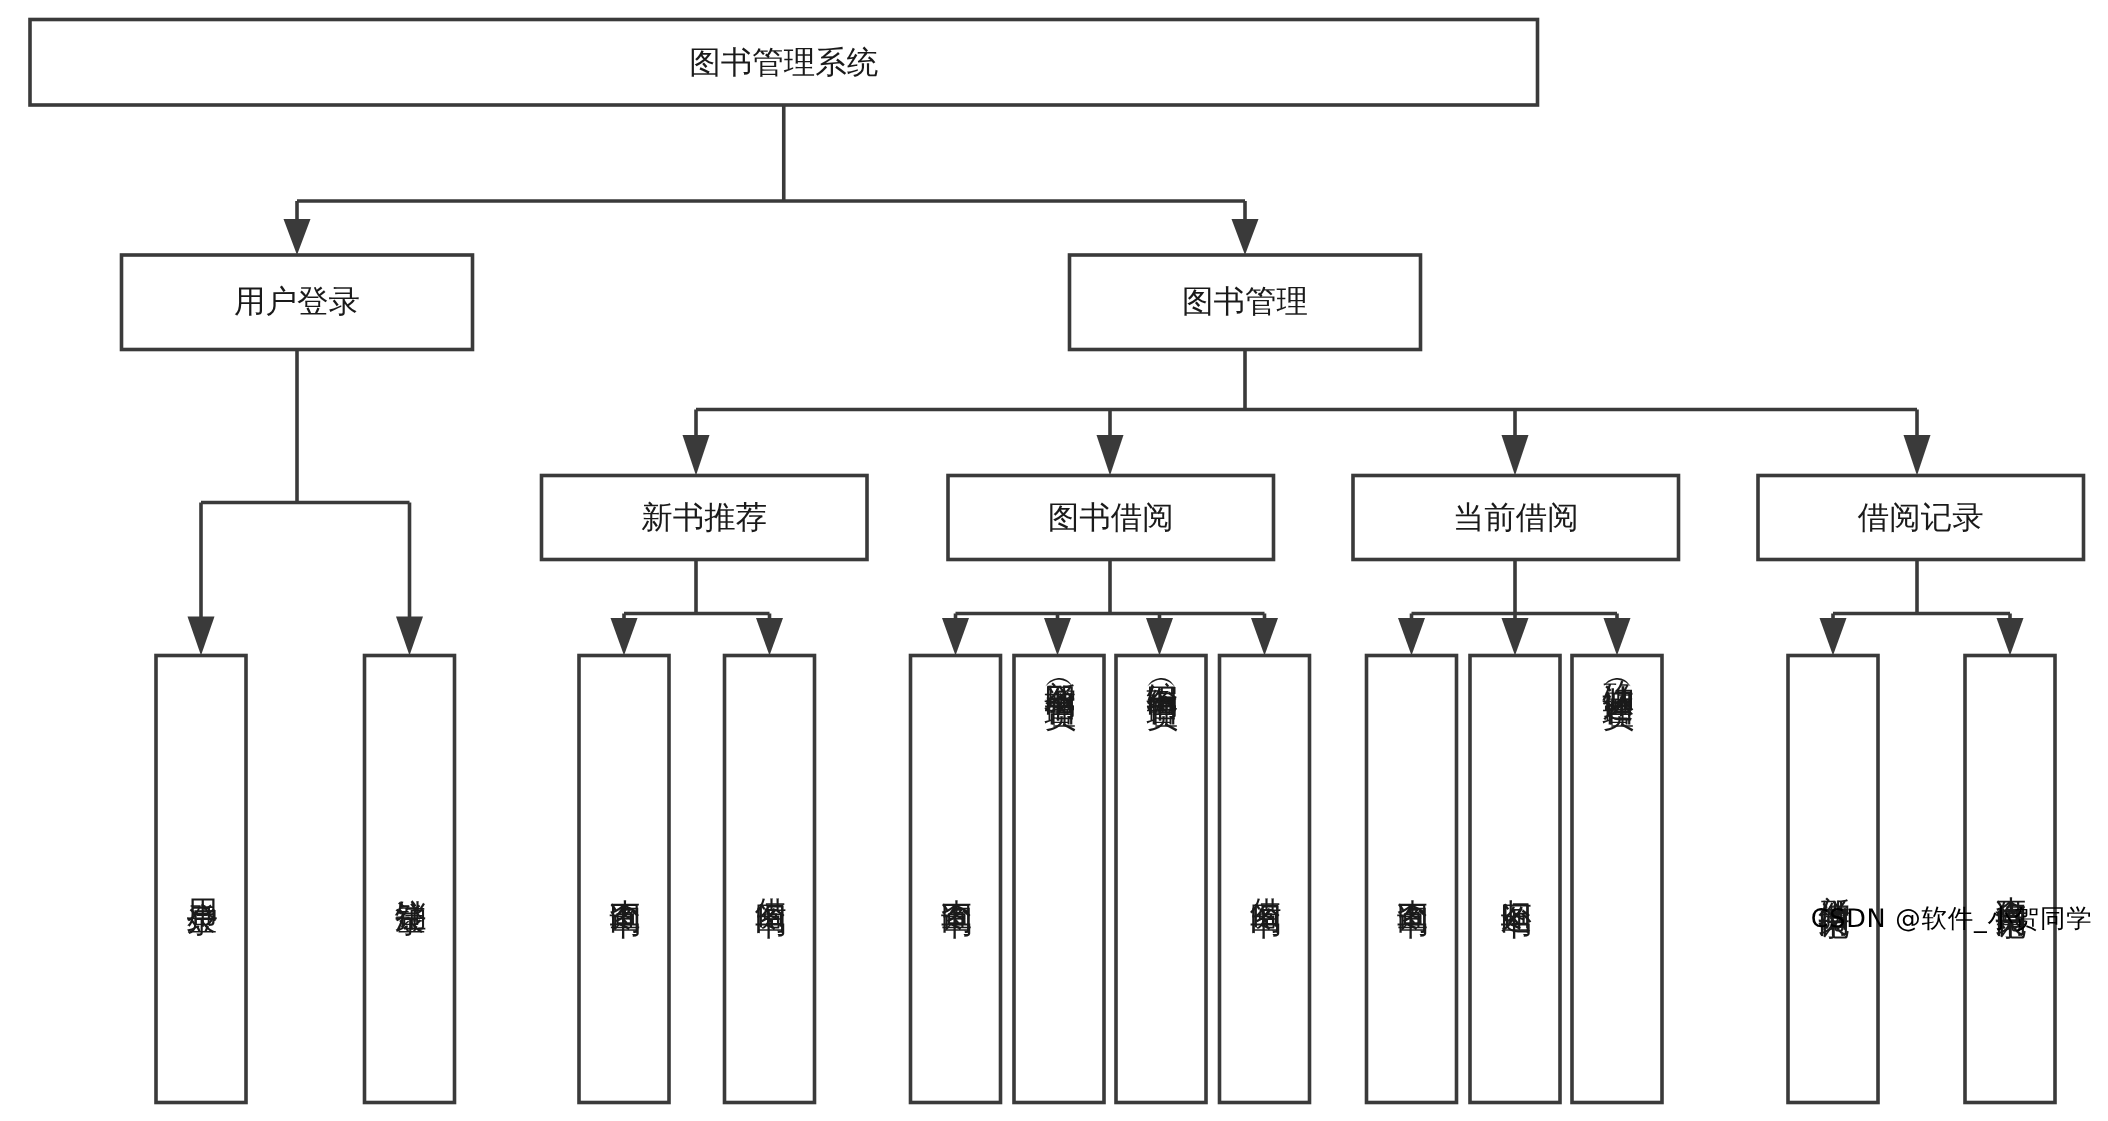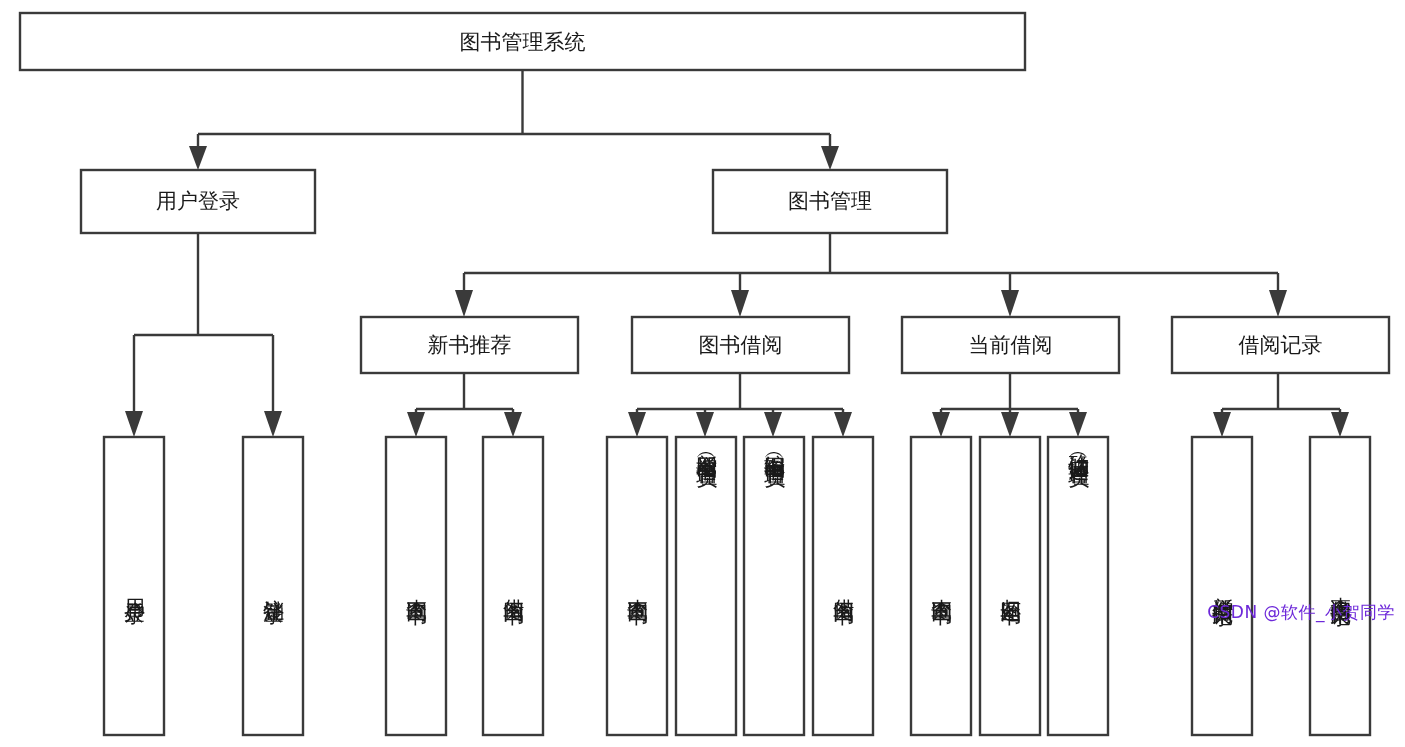--- a/index.html
+++ b/index.html
@@ -67,21 +67,21 @@
     color: #1a1a1a;
     white-space: nowrap;
     text-align: center;
   }
   .watermark {
     position: absolute;
     right: 10px;
     bottom: 8px;
     font-family: "DejaVu Sans", "Liberation Sans", sans-serif;
     font-size: 17px;
-    color: #6d28d9;
+    color: #000000;
     letter-spacing: 0.5px;
     white-space: nowrap;
     user-select: none;
   }
 </style>
 </head>
 <body>
 
 <div id="diagram-root">
 

